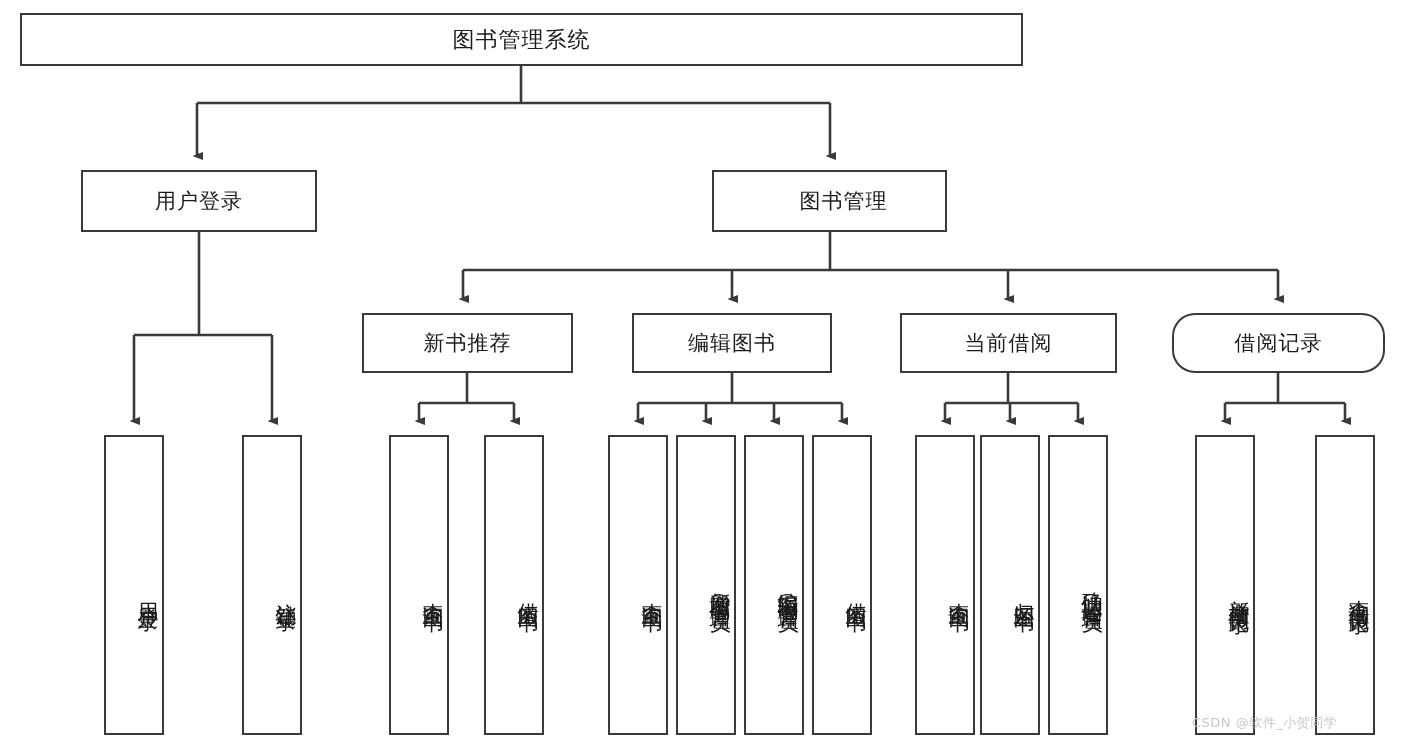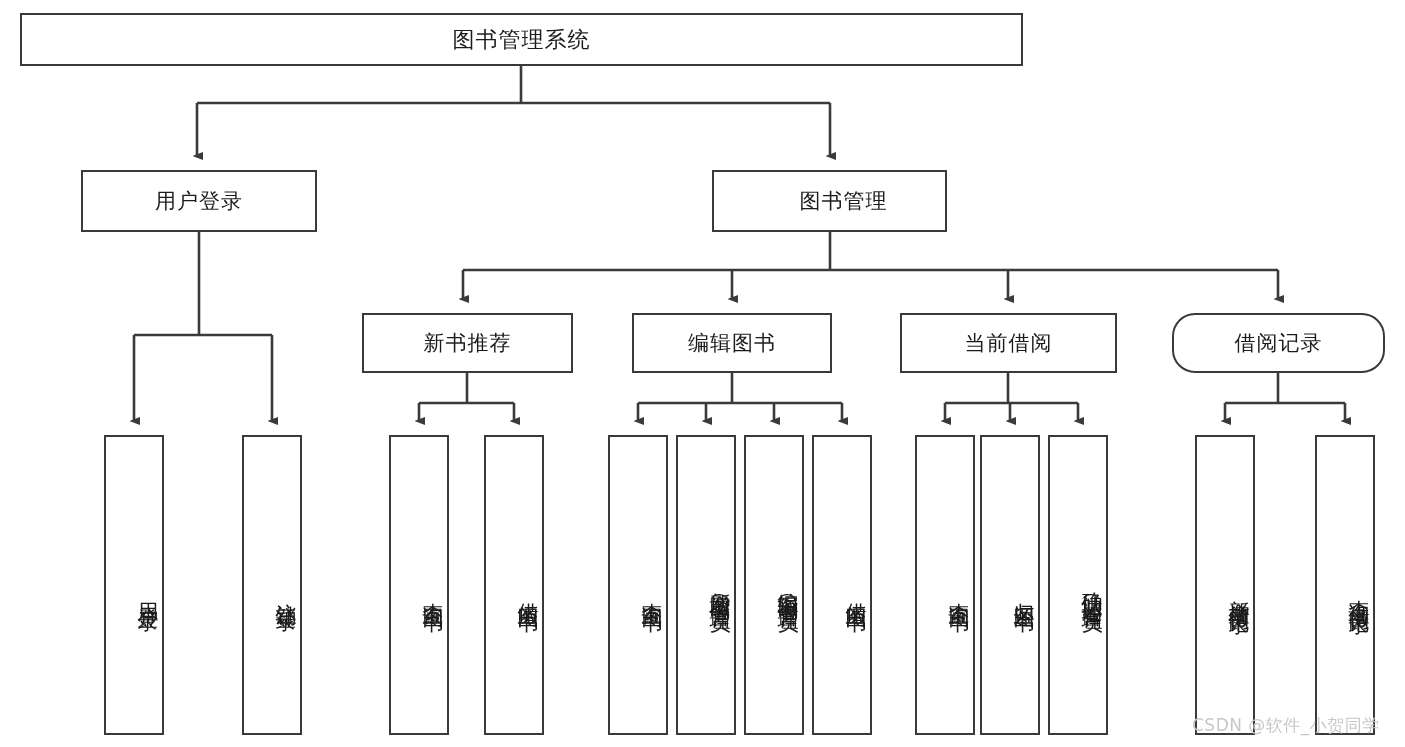--- a/index.html
+++ b/index.html
@@ -57,21 +57,21 @@
   #l-7{left:812px;}
   #l-8{left:915px;}
   #l-9{left:980px;}
   #l-10{left:1048px;}
   #l-11{left:1195px;}
   #l-12{left:1315px;}
 
   #watermark{
     position:absolute;
     left:1192px;top:714px;
-    font-size:17px;
+    font-size:13px;
     color:#c8c8c8;
     white-space:nowrap;
     letter-spacing:0.5px;
   }
 </style>
 </head>
 <body>
 
 <div id="canvas">
 

